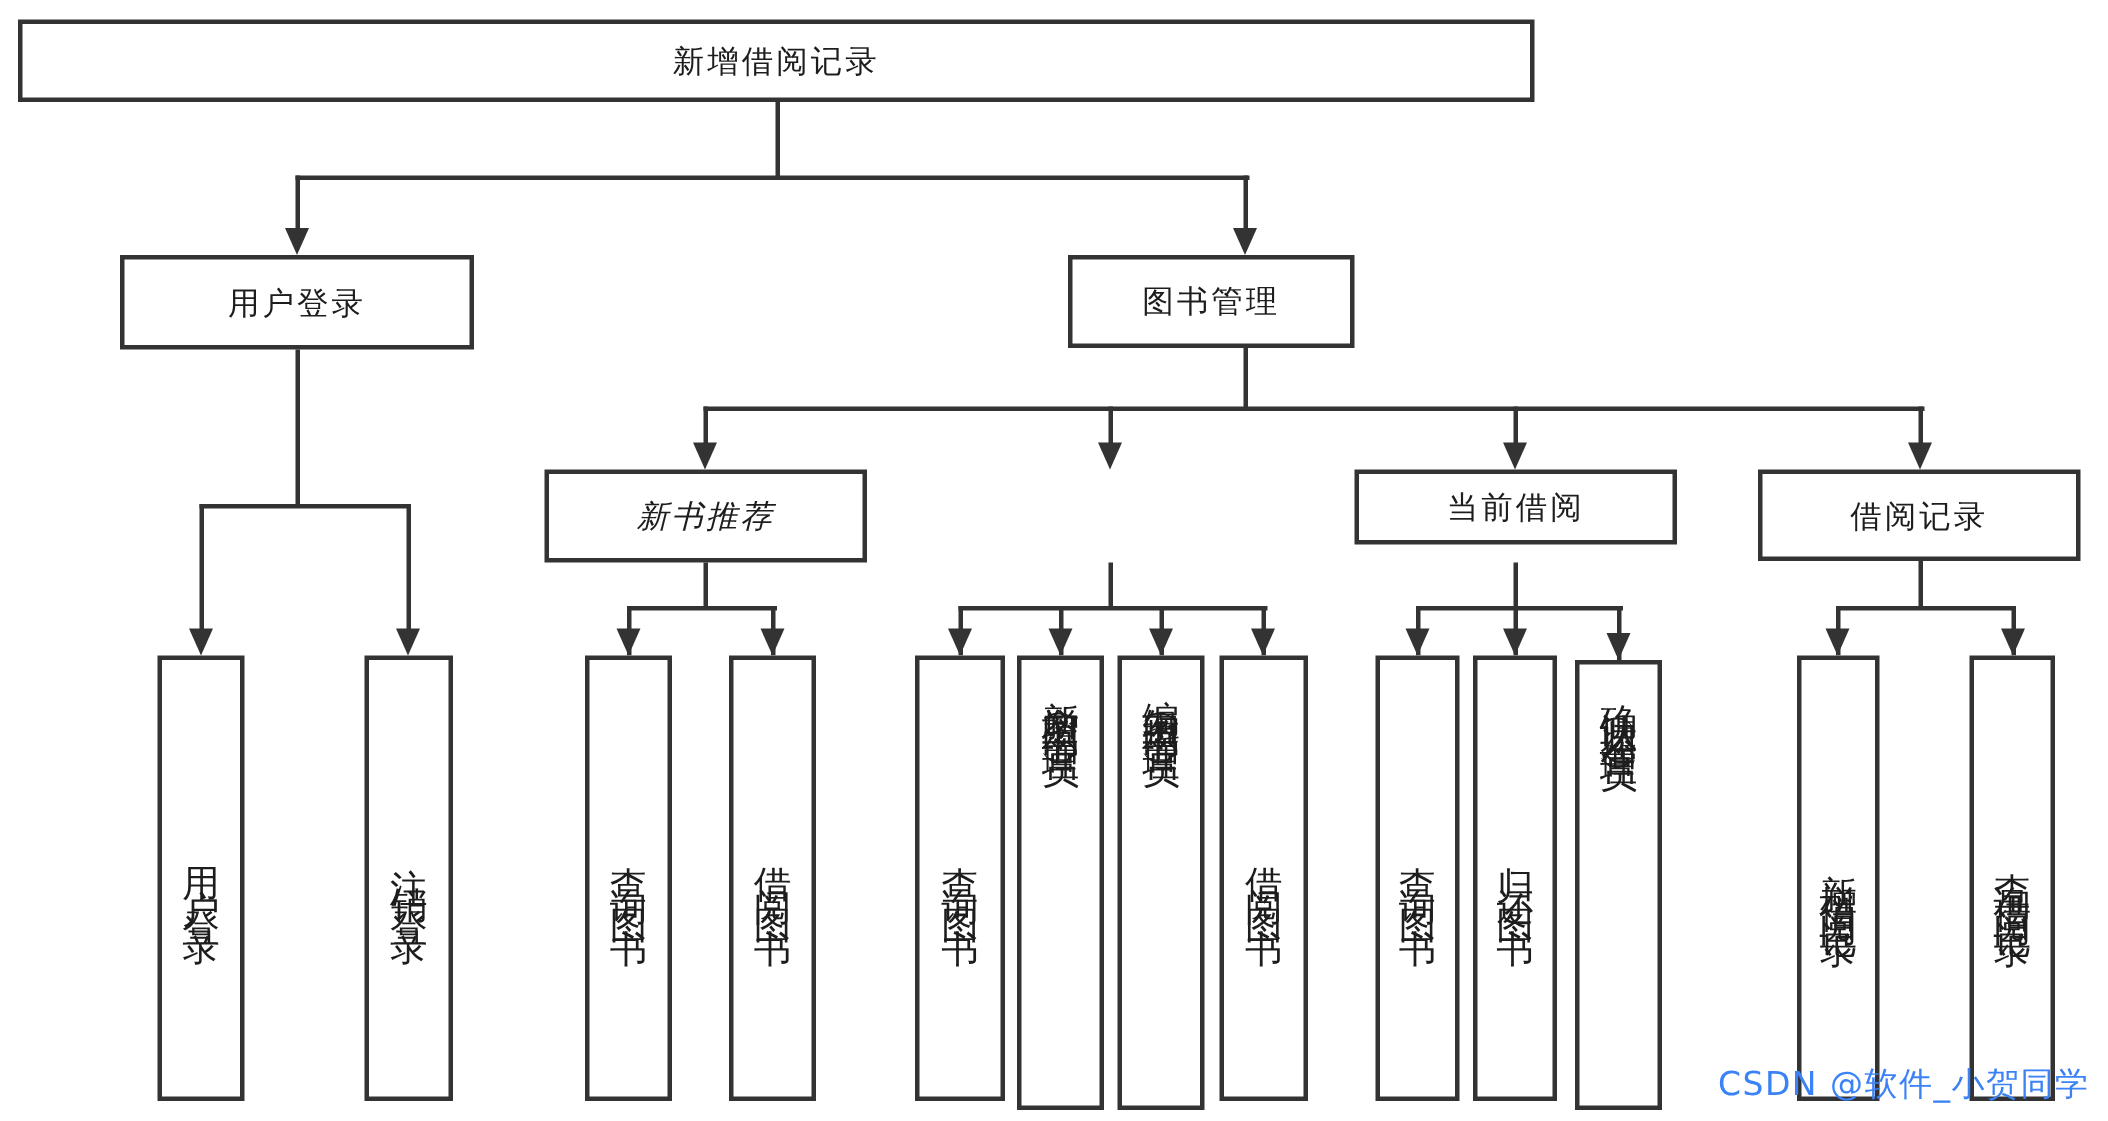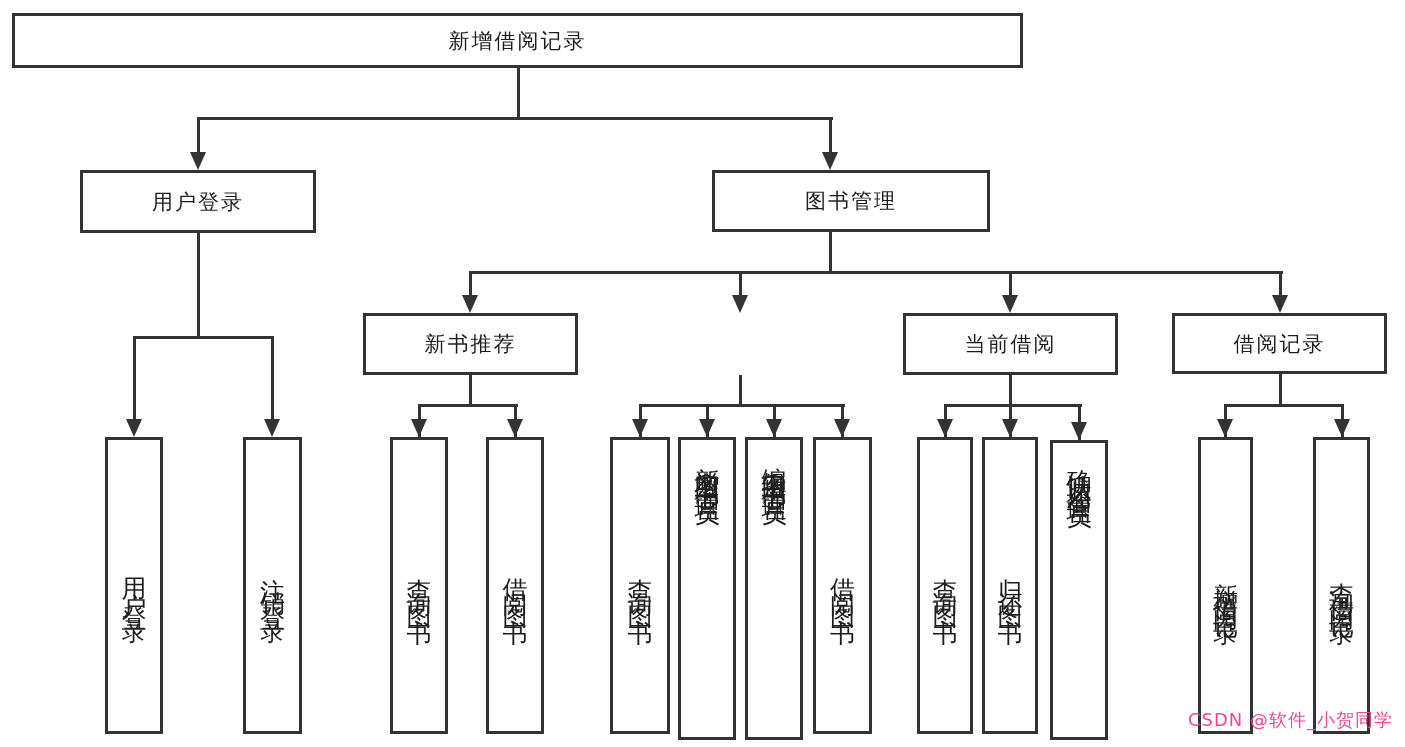--- a/index.html
+++ b/index.html
@@ -62,22 +62,22 @@
     width: 0;
     height: 0;
     border-left: 8px solid transparent;
     border-right: 8px solid transparent;
     border-top: 18px solid #333333;
   }
   .watermark {
     position: absolute;
     right: 12px;
     top: 708px;
-    font-size: 18px;
-    color: #ec4899;
+    font-size: 22px;
+    color: #3b82f6;
     letter-spacing: 1px;
     white-space: nowrap;
   }
 </style>
 </head>
 <body>
 
 <div class="stage">
 
   <div class="box" style="left:12px; top:13px; width:1011px; height:55px;">
@@ -87,21 +87,21 @@
   <div class="vline" style="left:517px; top:68px;  height:50px;"></div>
   <div class="hline" style="left:197px; top:117px; width:636px;"></div>
   <div class="vline" style="left:197px; top:117px; height:40px;"></div>
   <div class="vline" style="left:829px; top:117px; height:40px;"></div>
   <div class="arrow" style="left:190px; top:152px;"></div>
   <div class="arrow" style="left:822px; top:152px;"></div>
 
   <div class="box" style="left:80px; top:170px; width:236px; height:63px;">
     <span>用户登录</span>
   </div>
-  <div class="box" style="left:712px; top:170px; width:278px; height:62px;">
+  <div class="box" style="left:712px; top:170px; width:191px; height:62px;">
     <span>图书管理</span>
   </div>
 
   <div class="vline" style="left:197px; top:233px; height:104px;"></div>
   <div class="hline" style="left:133px; top:336px; width:141px;"></div>
   <div class="vline" style="left:133px; top:336px; height:86px;"></div>
   <div class="vline" style="left:271px; top:336px; height:86px;"></div>
   <div class="arrow" style="left:126px; top:419px;"></div>
   <div class="arrow" style="left:264px; top:419px;"></div>
 
@@ -109,24 +109,24 @@
   <div class="hline" style="left:469px; top:271px; width:814px;"></div>
   <div class="vline" style="left:469px;  top:271px; height:28px;"></div>
   <div class="vline" style="left:739px;  top:271px; height:28px;"></div>
   <div class="vline" style="left:1009px; top:271px; height:28px;"></div>
   <div class="vline" style="left:1279px; top:271px; height:28px;"></div>
   <div class="arrow" style="left:462px;  top:295px;"></div>
   <div class="arrow" style="left:732px;  top:295px;"></div>
   <div class="arrow" style="left:1002px; top:295px;"></div>
   <div class="arrow" style="left:1272px; top:295px;"></div>
 
-  <div class="box" style="left:363px; top:313px; width:215px; height:62px;">
+  <div class="box" style="left:363px; top:313px; width:215px; height:62px;font-style:italic;">
     <span>新书推荐</span>
   </div>
-  <div class="box" style="left:903px; top:313px; width:215px; height:62px;">
+  <div class="box" style="left:903px; top:313px; width:215px; height:50px;">
     <span>当前借阅</span>
   </div>
   <div class="box" style="left:1172px; top:313px; width:215px; height:61px;">
     <span>借阅记录</span>
   </div>
 
   <div class="vline" style="left:469px; top:375px; height:31px;"></div>
   <div class="hline" style="left:418px; top:404px; width:100px;"></div>
   <div class="vline" style="left:418px; top:404px; height:33px;"></div>
   <div class="vline" style="left:514px; top:404px; height:33px;"></div>

